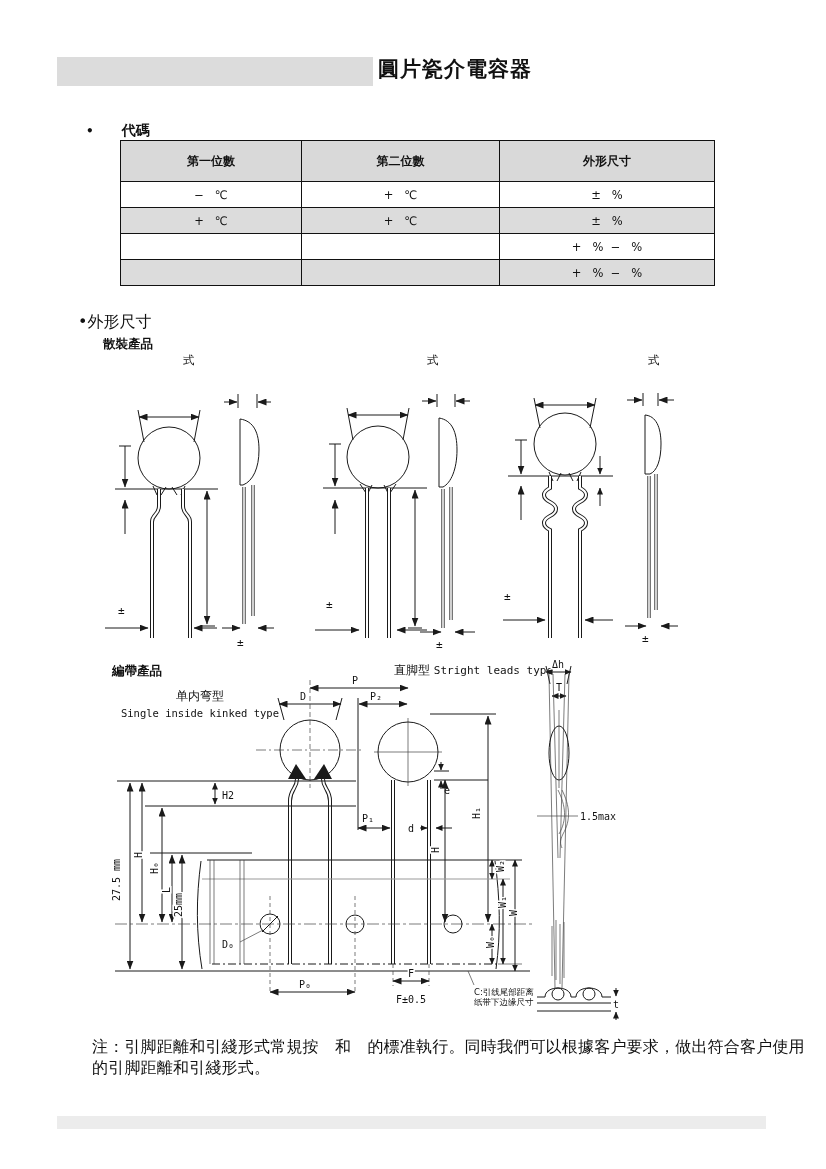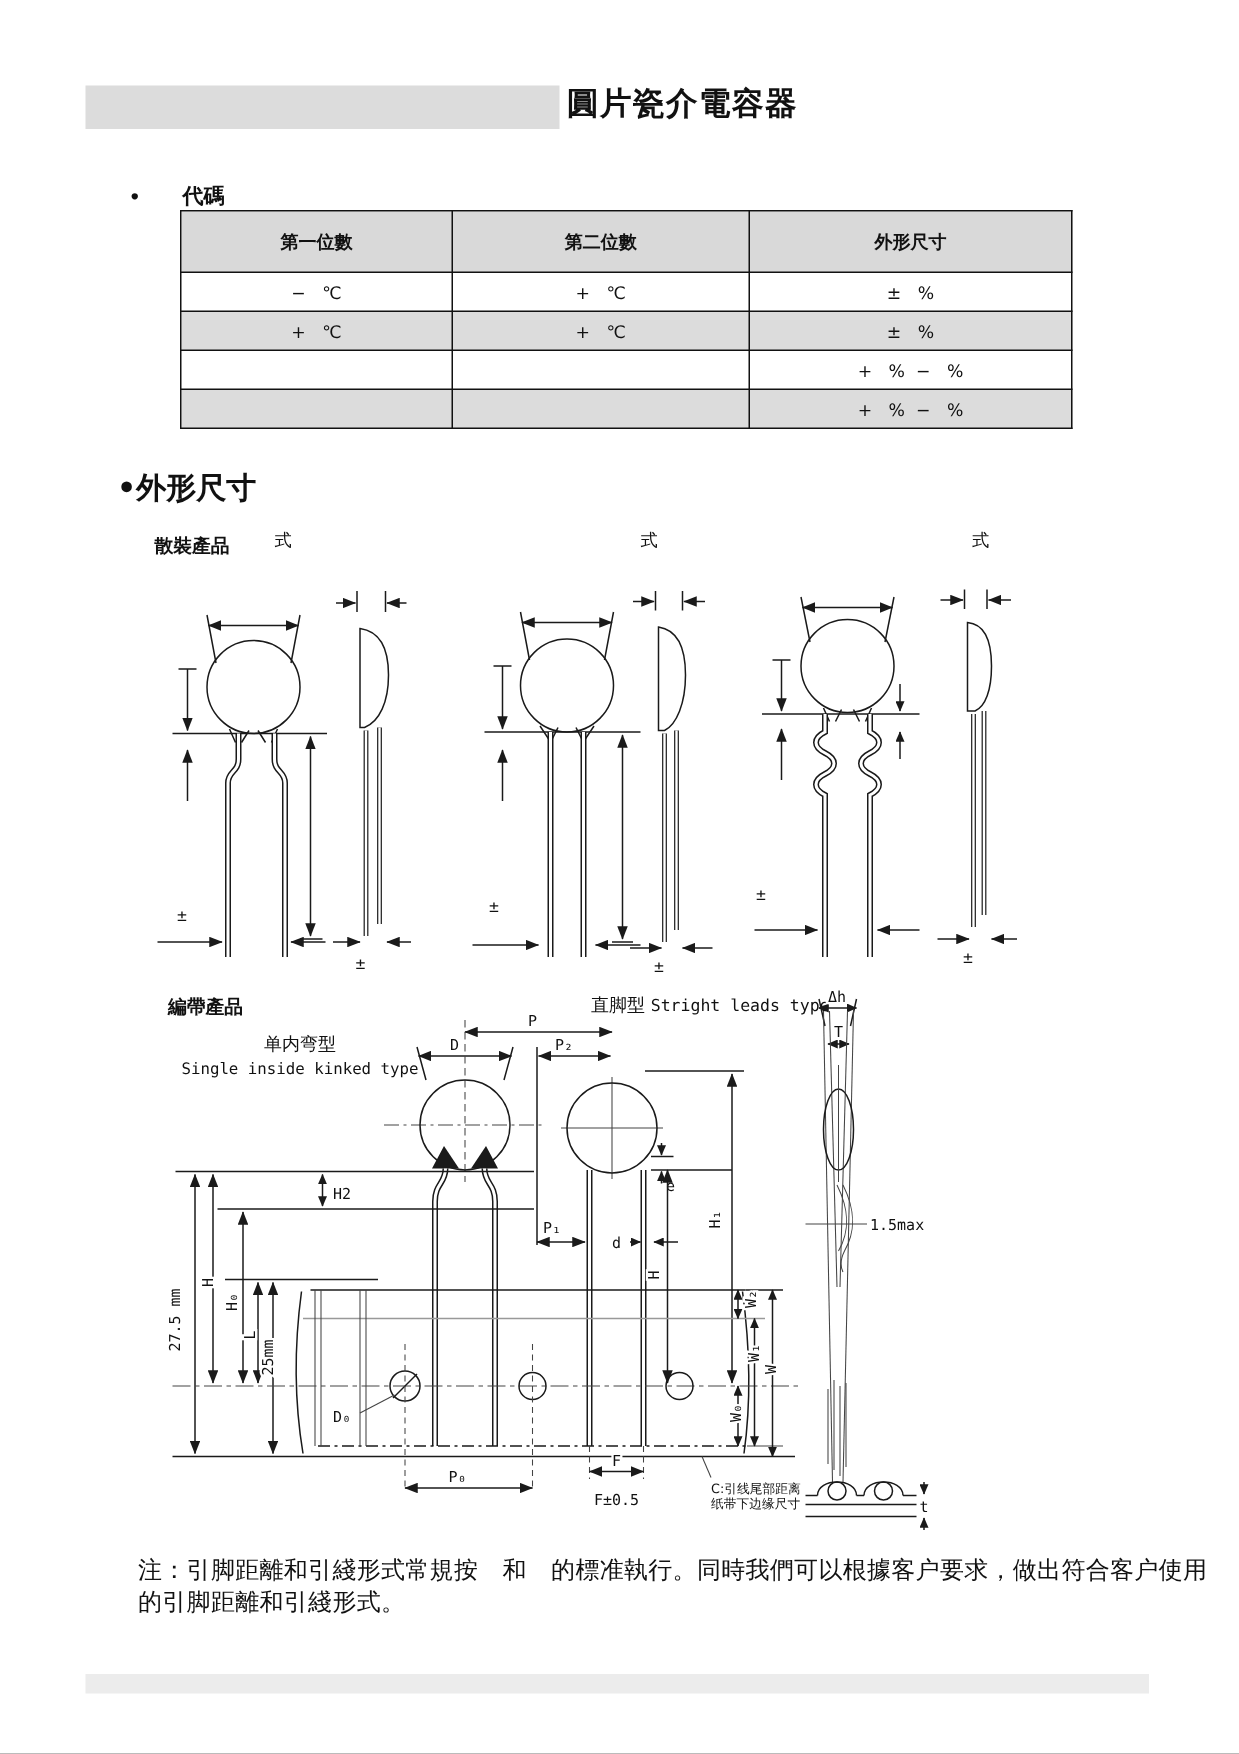--- a/index.html
+++ b/index.html
@@ -10,22 +10,22 @@
   .hdr-title{left:378px;top:55px;font-size:21px;font-weight:bold;letter-spacing:1px;}
   .ftr-bar{left:57px;top:1116px;width:709px;height:13px;background:#ececec;}
   .sec-code{left:86px;top:122px;font-size:14px;font-weight:bold;text-align:center;}
   .sec-code .blt{margin-right:28px;font-size:12px;}
   .code-table{left:84px;top:140px;border-collapse:collapse;table-layout:fixed;margin-left:36px;}
   .code-table th,.code-table td{border:1px solid #111;text-align:center;vertical-align:middle;
         white-space:pre;font-size:11.5px;padding:0;}
   .code-table th{height:40px;background:#d9d9d9;font-size:12px;font-weight:bold;}
   .code-table td{height:25px;}
   .code-table tr.g td{background:#dcdcdc;}
-  .sec-outline{left:78px;top:312px;font-size:20px;font-weight:bold;}
-  .bulk-head{left:103px;top:356px;font-size:12.5px;font-weight:bold;}
+  .sec-outline{left:78px;top:312px;font-size:16px;font-weight:normal;}
+  .bulk-head{left:103px;top:336px;font-size:12.5px;font-weight:bold;}
   .type-lbl{top:353px;font-size:11.5px;}
   .taped-head{left:112px;top:663px;font-size:12.5px;font-weight:bold;}
   .kinked-lbl{left:112px;top:688px;width:176px;text-align:center;font-size:12px;}
   .kinked-lbl .en{font-family:"DejaVu Sans Mono",monospace;font-size:10.5px;display:block;margin-top:2px;}
   .straight-lbl{left:394px;top:662px;font-size:12px;text-align:right;}
   .straight-lbl .en{font-family:"DejaVu Sans Mono",monospace;font-size:11px;}
   .note{left:92px;top:1037px;width:724px;font-size:16px;letter-spacing:0.2px;}
   svg{overflow:visible;}
   .ln{stroke:#1a1a1a;stroke-width:1;fill:none;}
   .thin{stroke:#444;stroke-width:0.7;fill:none;}

